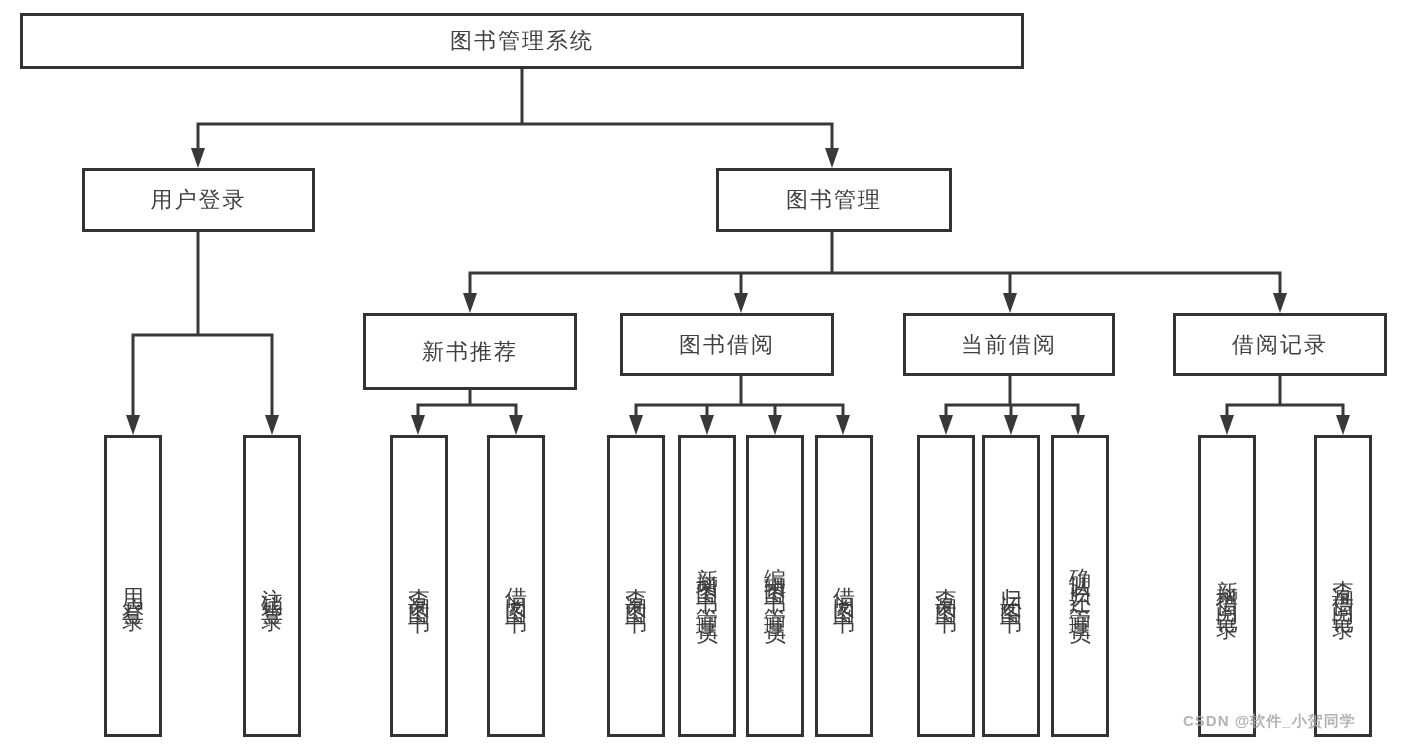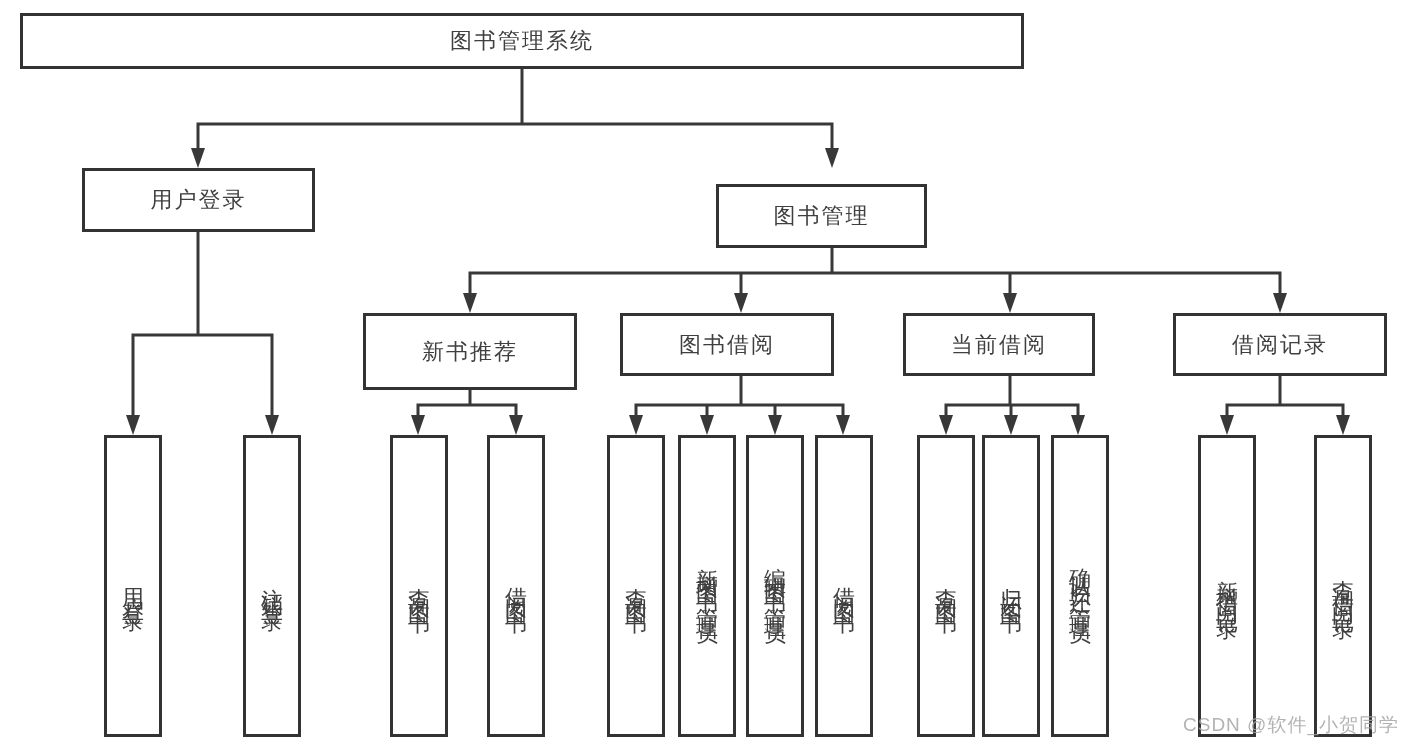--- a/index.html
+++ b/index.html
@@ -38,25 +38,26 @@
     text-orientation: mixed;
     font-size: 22px;
     letter-spacing: 8px;
     line-height: 1;
     color: #3f3f3f;
   }
   .watermark {
     position: absolute;
     left: 1183px;
     top: 712px;
-    font-size: 19px;
+    font-size: 15px;
     color: #a6a6a6;
     opacity: 0.85;
     white-space: nowrap;
     letter-spacing: 1px;
+    font-weight: bold;
   }
 </style>
 </head>
 <body>
 
 <div class="canvas">
 
   <svg class="connectors" viewBox="0 0 1405 747" xmlns="http://www.w3.org/2000/svg">
     <g stroke="#383838" stroke-width="3" fill="none" stroke-linejoin="miter">
 
@@ -105,25 +106,25 @@
       <polygon points="1004,415 1018,415 1011,435"></polygon>
       <polygon points="1071,415 1085,415 1078,435"></polygon>
       <polygon points="1220,415 1234,415 1227,435"></polygon>
       <polygon points="1336,415 1350,415 1343,435"></polygon>
     </g>
   </svg>
 
   <div class="box h-box" style="left:20px; top:13px; width:1004px; height:56px;">图书管理系统</div>
 
   <div class="box h-box" style="left:82px; top:168px; width:233px; height:64px;">用户登录</div>
-  <div class="box h-box" style="left:716px; top:168px; width:211px; height:64px;margin-top:16px;">图书管理</div>
+  <div class="box h-box" style="left:716px; top:168px; width:236px; height:64px;">图书管理</div>
 
   <div class="box h-box" style="left:363px; top:313px; width:214px; height:77px;">新书推荐</div>
   <div class="box h-box" style="left:620px; top:313px; width:214px; height:63px;">图书借阅</div>
-  <div class="box h-box" style="left:903px; top:313px; width:192px; height:63px;">当前借阅</div>
+  <div class="box h-box" style="left:903px; top:313px; width:212px; height:63px;">当前借阅</div>
   <div class="box h-box" style="left:1173px; top:313px; width:214px; height:63px;">借阅记录</div>
 
   <div class="box v-box" style="left:104px; top:435px; width:58px; height:302px;">
     <span>用户登录</span>
   </div>
   <div class="box v-box" style="left:243px; top:435px; width:58px; height:302px;">
     <span>注销登录</span>
   </div>
 
   <div class="box v-box" style="left:390px; top:435px; width:58px; height:302px;">

